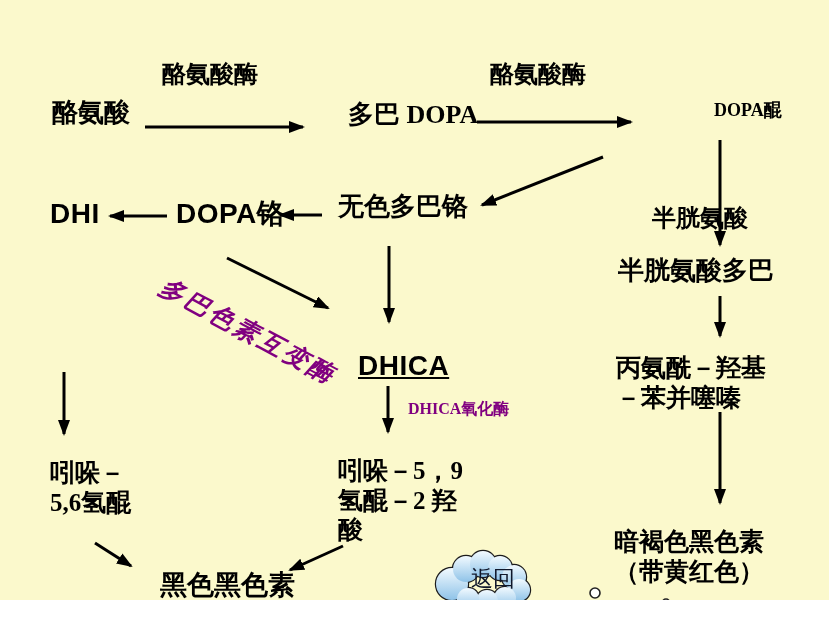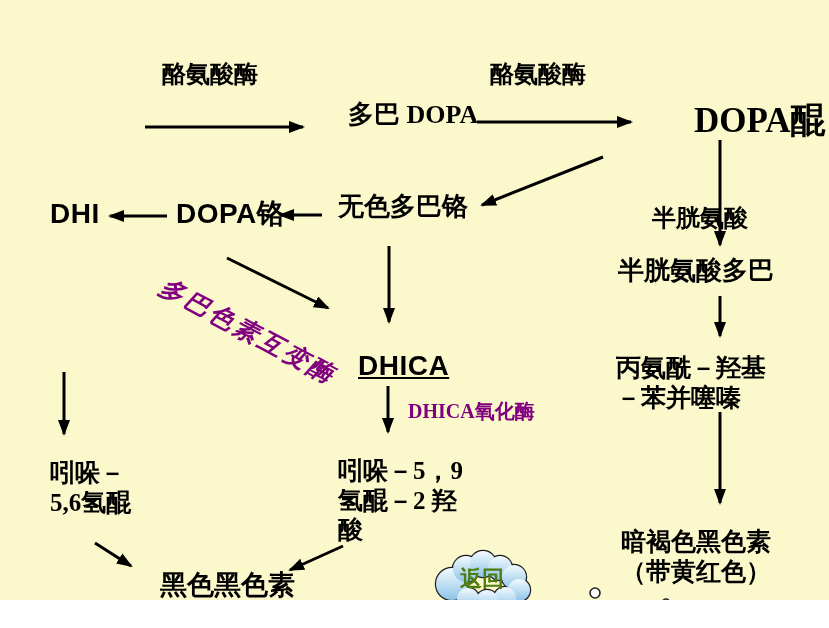--- a/index.html
+++ b/index.html
@@ -25,21 +25,21 @@
     transform:rotate(28deg);
     transform-origin:left top;
     letter-spacing:3px;
     font-style:italic;
   }
   svg.layer{position:absolute;left:0;top:0;pointer-events:none;}
   .cloud-stroke circle{fill:none;stroke:#1c1c1c;stroke-width:2.4;}
   .cloud-fill circle{stroke:none;}
   #return-btn-label{
     position:absolute;left:449px;top:564px;width:66px;
-    text-align:center;font-size:22px;font-weight:bold;color:#4d7c0f;
+    text-align:right;font-size:22px;font-weight:normal;color:#0f172a;
     cursor:pointer;
   }
 </style>
 </head>
 <body>
 
 <div id="stage">
 
   <svg class="layer" width="829" height="628" viewBox="0 0 829 628">
     <defs>
@@ -95,54 +95,55 @@
     </g>
 
     <g>
       <circle cx="595" cy="593" r="5" fill="#FFFFFF" stroke="#222" stroke-width="1.6"></circle>
       <circle cx="666" cy="603" r="4" fill="#FFFFFF" stroke="#222" stroke-width="1.5"></circle>
       <circle cx="733" cy="609" r="2.2" fill="#222"></circle>
     </g>
   </svg>
 
   <div class="lbl enzyme" style="left:162px;top:60px;">酪氨酸酶</div>
+  <div class="lbl" style="left:52px;top:98px;font-size:26px;">酪氨酸</div>
   <div class="lbl" style="left:348px;top:100px;font-size:26px;">多巴 DOPA</div>
   <div class="lbl enzyme" style="left:490px;top:60px;">酪氨酸酶</div>
-  <div class="lbl" style="left:694px;top:100px;font-size:35px;">DOPA醌</div>
+  <div class="lbl" style="left:714px;top:100px;font-size:18px;">DOPA醌</div>
 
   <div class="lbl latin" style="left:50px;top:197px;font-size:28px;text-align:right;">DHI</div>
   <div class="lbl latin" style="left:176px;top:197px;font-size:28px;">DOPA铬</div>
   <div class="lbl" style="left:338px;top:192px;font-size:26px;">无色多巴铬</div>
 
   <div class="lbl" style="left:652px;top:204px;font-size:24px;">半胱氨酸</div>
   <div class="lbl" style="left:618px;top:256px;font-size:26px;">半胱氨酸多巴</div>
 
 
   <div class="lbl purple rot" style="left:168px;top:272px;font-size:25px;">多巴色素互变酶</div>
 
   <div class="lbl latin" style="left:358px;top:349px;font-size:28px;text-decoration:underline;">DHICA</div>
-  <div class="lbl purple" style="left:408px;top:400px;font-size:20px;text-align:right;">DHICA氧化酶</div>
+  <div class="lbl purple" style="left:408px;top:400px;font-size:16px;text-align:right;">DHICA氧化酶</div>
 
   <div class="lbl" style="left:50px;top:458px;font-size:25px;">
     <span class="ln">吲哚－</span>
     <span class="ln">5,6氢醌</span>
   </div>
 
   <div class="lbl" style="left:338px;top:456px;font-size:25px;">
     <span class="ln">吲哚－5，9</span>
     <span class="ln">氢醌－2 羟</span>
     <span class="ln">酸</span>
   </div>
 
   <div class="lbl" style="left:616px;top:353px;font-size:25px;">
     <span class="ln">丙氨酰－羟基</span>
     <span class="ln">－苯并噻嗪</span>
   </div>
 
-  <div class="lbl" style="left:614px;top:527px;font-size:25px;margin-left:7px;">
+  <div class="lbl" style="left:614px;top:527px;font-size:25px;">
     <span class="ln">暗褐色黑色素</span>
     <span class="ln">（带黄红色）</span>
   </div>
 
   <div class="lbl" style="left:160px;top:570px;font-size:27px;">黑色黑色素</div>
 
   <div id="return-btn-label">返回</div>
 
 </div>
 

